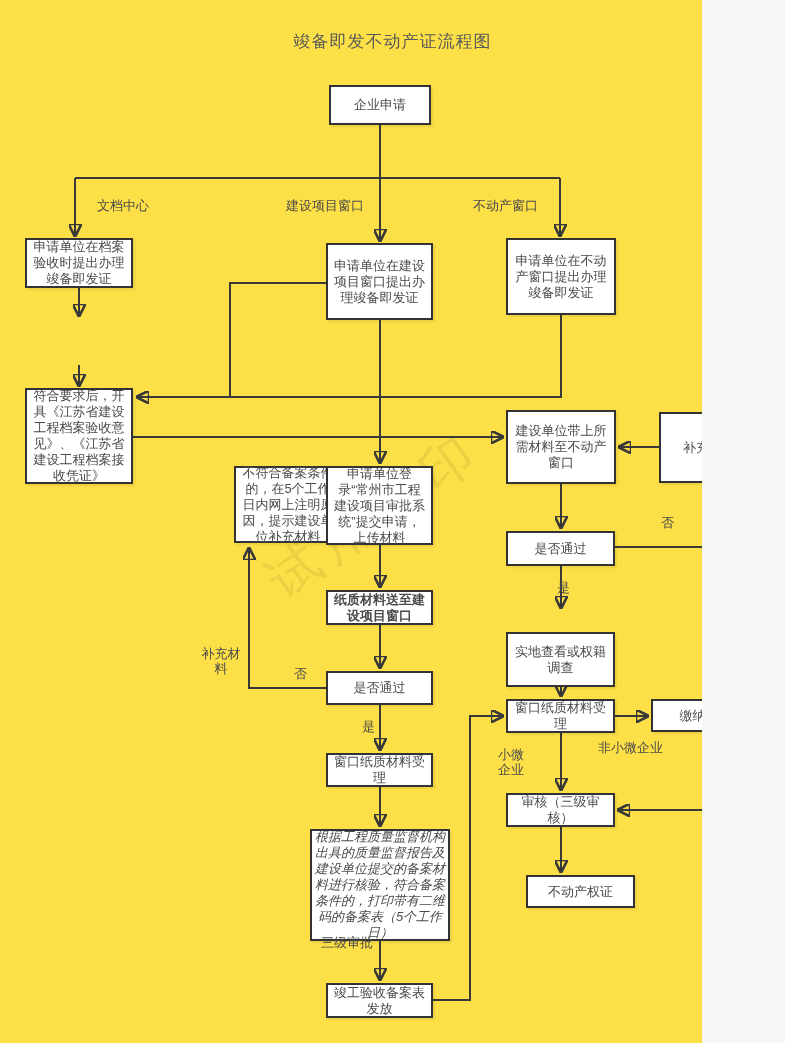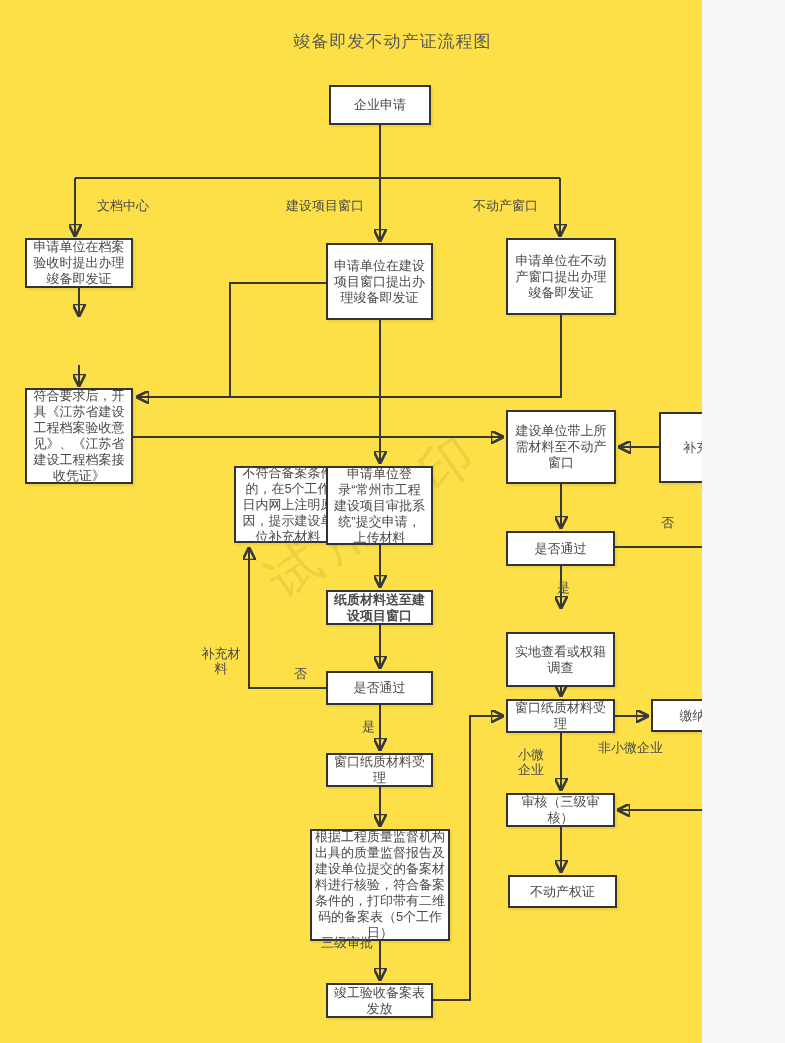--- a/index.html
+++ b/index.html
@@ -31,21 +31,21 @@
     box-sizing:border-box;
     background:#ffffff;
     border:2px solid #333333;
     display:flex;align-items:center;justify-content:center;
     text-align:center;
     font-size:13px;line-height:16px;
     padding:1px 4px;
     color:#4a4a4a;
     box-shadow:2px 2px 2px rgba(0,0,0,0.08);
   }
-  .node.wide{padding:12px 2px;}
+  .node.wide{padding:12px 2px;font-style:italic;}
   .elabel{
     position:absolute;
     font-size:13px;line-height:15px;
     color:#4a4a4a;
     white-space:nowrap;
   }
   .elabel.multi{white-space:normal;text-align:center;}
   .watermark{
     position:absolute;left:215px;top:415px;width:320px;height:200px;
     display:flex;align-items:center;justify-content:center;
@@ -116,27 +116,27 @@
   <div class="node wide" style="left:310px;top:829px;width:140px;height:112px;">根据工程质量监督机构出具的质量监督报告及建设单位提交的备案材料进行核验，符合备案条件的，打印带有二维码的备案表（5个工作日）</div>
   <div class="node" style="left:326px;top:983px;width:107px;height:35px;">竣工验收备案表发放</div>
 
   <div class="node" style="left:506px;top:410px;width:110px;height:74px;">建设单位带上所需材料至不动产窗口</div>
   <div class="node" style="left:659px;top:412px;width:100px;height:71px;">补充材料</div>
   <div class="node" style="left:506px;top:531px;width:109px;height:35px;">是否通过</div>
   <div class="node" style="left:506px;top:632px;width:109px;height:55px;">实地查看或权籍调查</div>
   <div class="node" style="left:506px;top:699px;width:109px;height:34px;">窗口纸质材料受理</div>
   <div class="node" style="left:651px;top:699px;width:109px;height:33px;">缴纳费用</div>
   <div class="node" style="left:506px;top:793px;width:109px;height:34px;">审核（三级审核）</div>
-  <div class="node" style="left:508px;top:875px;width:109px;height:33px;">不动产权证</div>
+  <div class="node" style="left:526px;top:875px;width:109px;height:33px;">不动产权证</div>
 
   <div class="elabel" style="left:97px;top:198px;">文档中心</div>
   <div class="elabel" style="left:286px;top:198px;">建设项目窗口</div>
   <div class="elabel" style="left:473px;top:198px;">不动产窗口</div>
   <div class="elabel" style="left:294px;top:666px;">否</div>
   <div class="elabel multi" style="left:197px;top:646px;width:48px;">补充材料</div>
   <div class="elabel" style="left:362px;top:719px;">是</div>
   <div class="elabel" style="left:321px;top:935px;">三级审批</div>
   <div class="elabel" style="left:661px;top:515px;">否</div>
   <div class="elabel" style="left:557px;top:580px;">是</div>
-  <div class="elabel multi" style="left:514px;top:747px;width:34px;">小微企业</div>
+  <div class="elabel multi" style="left:494px;top:747px;width:34px;">小微企业</div>
   <div class="elabel" style="left:598px;top:740px;">非小微企业</div>
 
 </div>
 
 </body></html>

